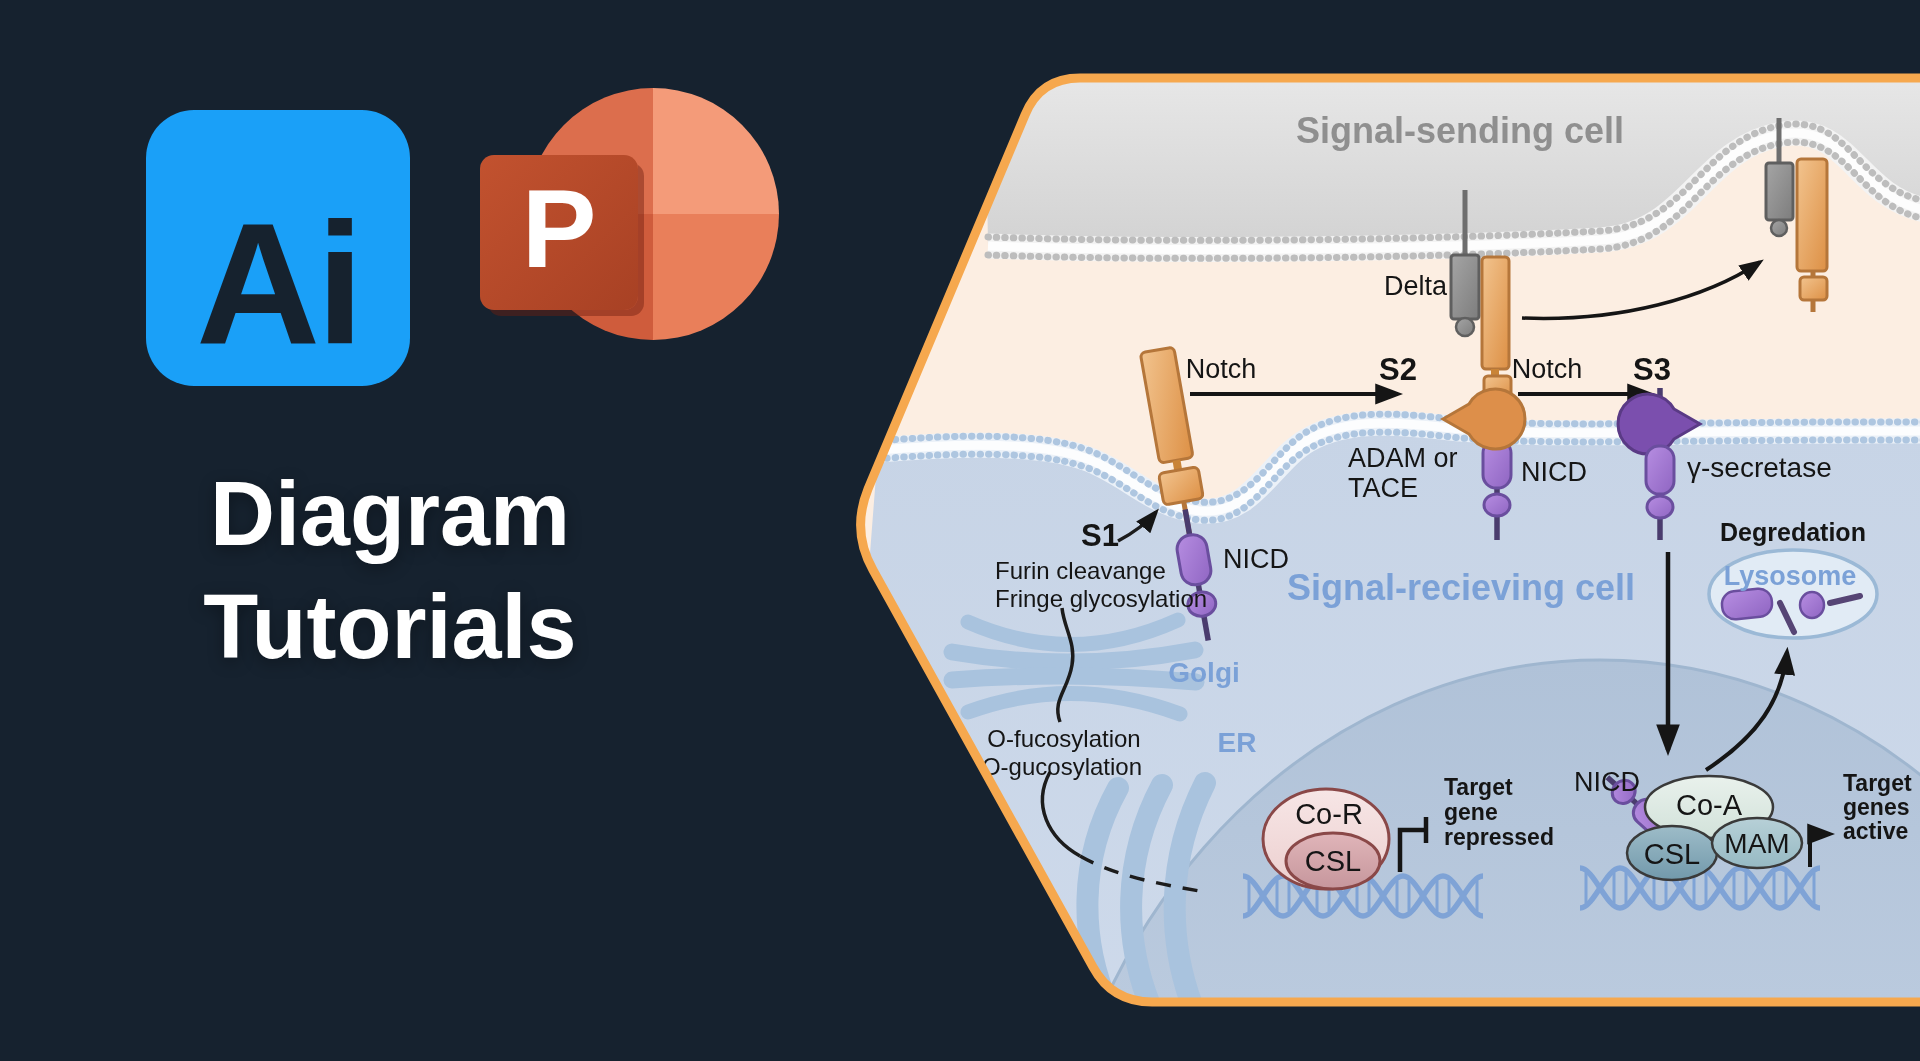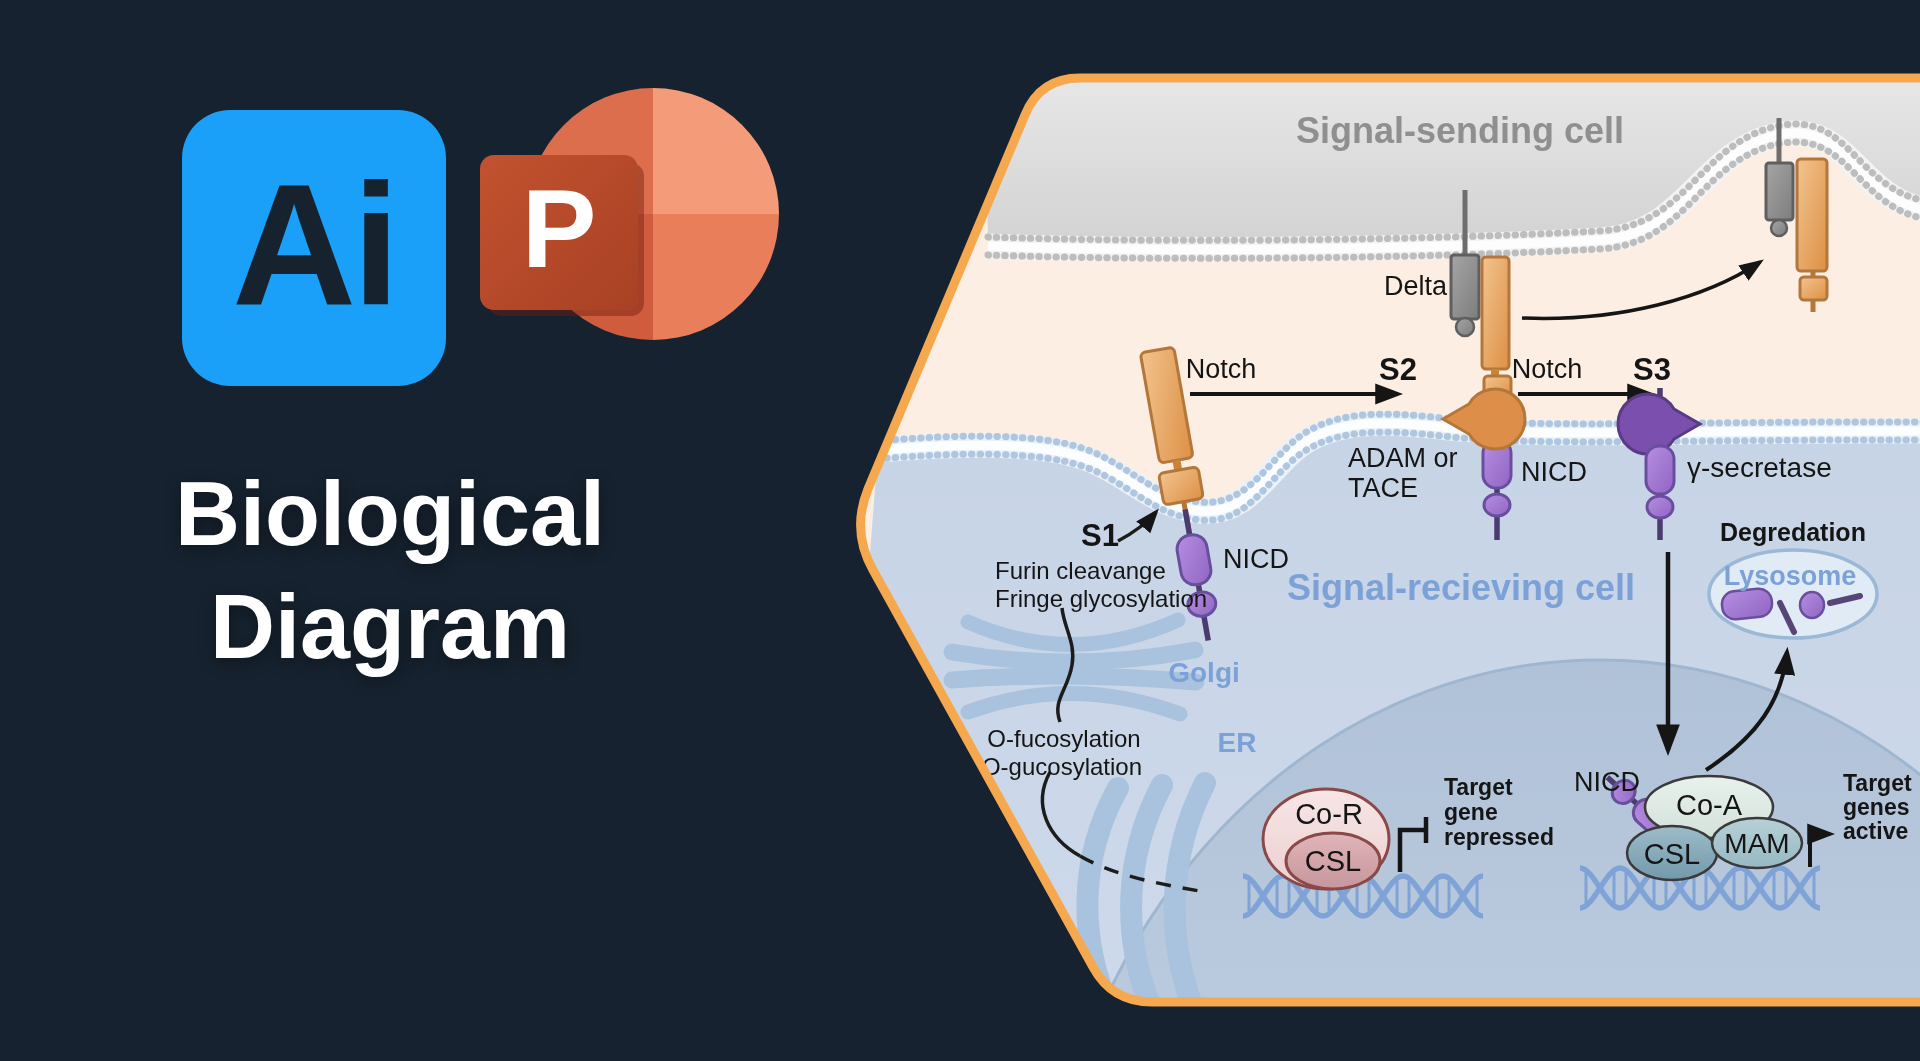--- a/index.html
+++ b/index.html
@@ -5,21 +5,21 @@
   html,body{margin:0;padding:0;}
   body{
     width:1920px;height:1061px;position:relative;overflow:hidden;
     background:#16222f;
     font-family:"Liberation Sans", sans-serif;
   }
   
   .ai-logo{
     position:absolute;left:146px;top:110px;width:264px;height:276px;
     border-radius:48px;background:#1aa0f8;
-    display:flex;align-items:center;justify-content:center;margin-left:36px;
+    display:flex;align-items:flex-end;justify-content:center;
   }
   .ai-logo span{
     font-size:172px;font-weight:bold;color:#16222e;letter-spacing:-4px;
     transform:translateY(-4px);
   }
   .ppt-circle{
     position:absolute;left:527px;top:88px;width:252px;height:252px;border-radius:50%;
     background:conic-gradient(#f49b79 0deg 90deg,#e97f5a 90deg 180deg,#cf5c3c 180deg 270deg,#dc6e4d 270deg 360deg);
   }
   .ppt-square{
@@ -55,22 +55,22 @@
 
 <div class="ai-logo">
   <span>Ai</span>
 </div>
 <div class="ppt-circle"></div>
 <div class="ppt-square">
   <span>P</span>
 </div>
 
 <div class="main-title">
-  <div>Biological</div>
   <div>Diagram</div>
+  <div>Tutorials</div>
 </div>
 
 <svg width="1920" height="1061" viewBox="0 0 1920 1061">
   <defs>
     <clipPath id="hexClip">
       <path d="M 1930 78 L 1080 78 Q 1040 78 1025 115 L 868 489 Q 851 531 873 570 L 1093 967 Q 1112 1002 1152 1002 L 1930 1002 Z"></path>
     </clipPath>
     <linearGradient id="grayGrad" x1="0" y1="0" x2="0" y2="1">
       <stop offset="0" stop-color="#e9e9e9"></stop>
         <stop offset="1" stop-color="#d2d2d2"></stop>

